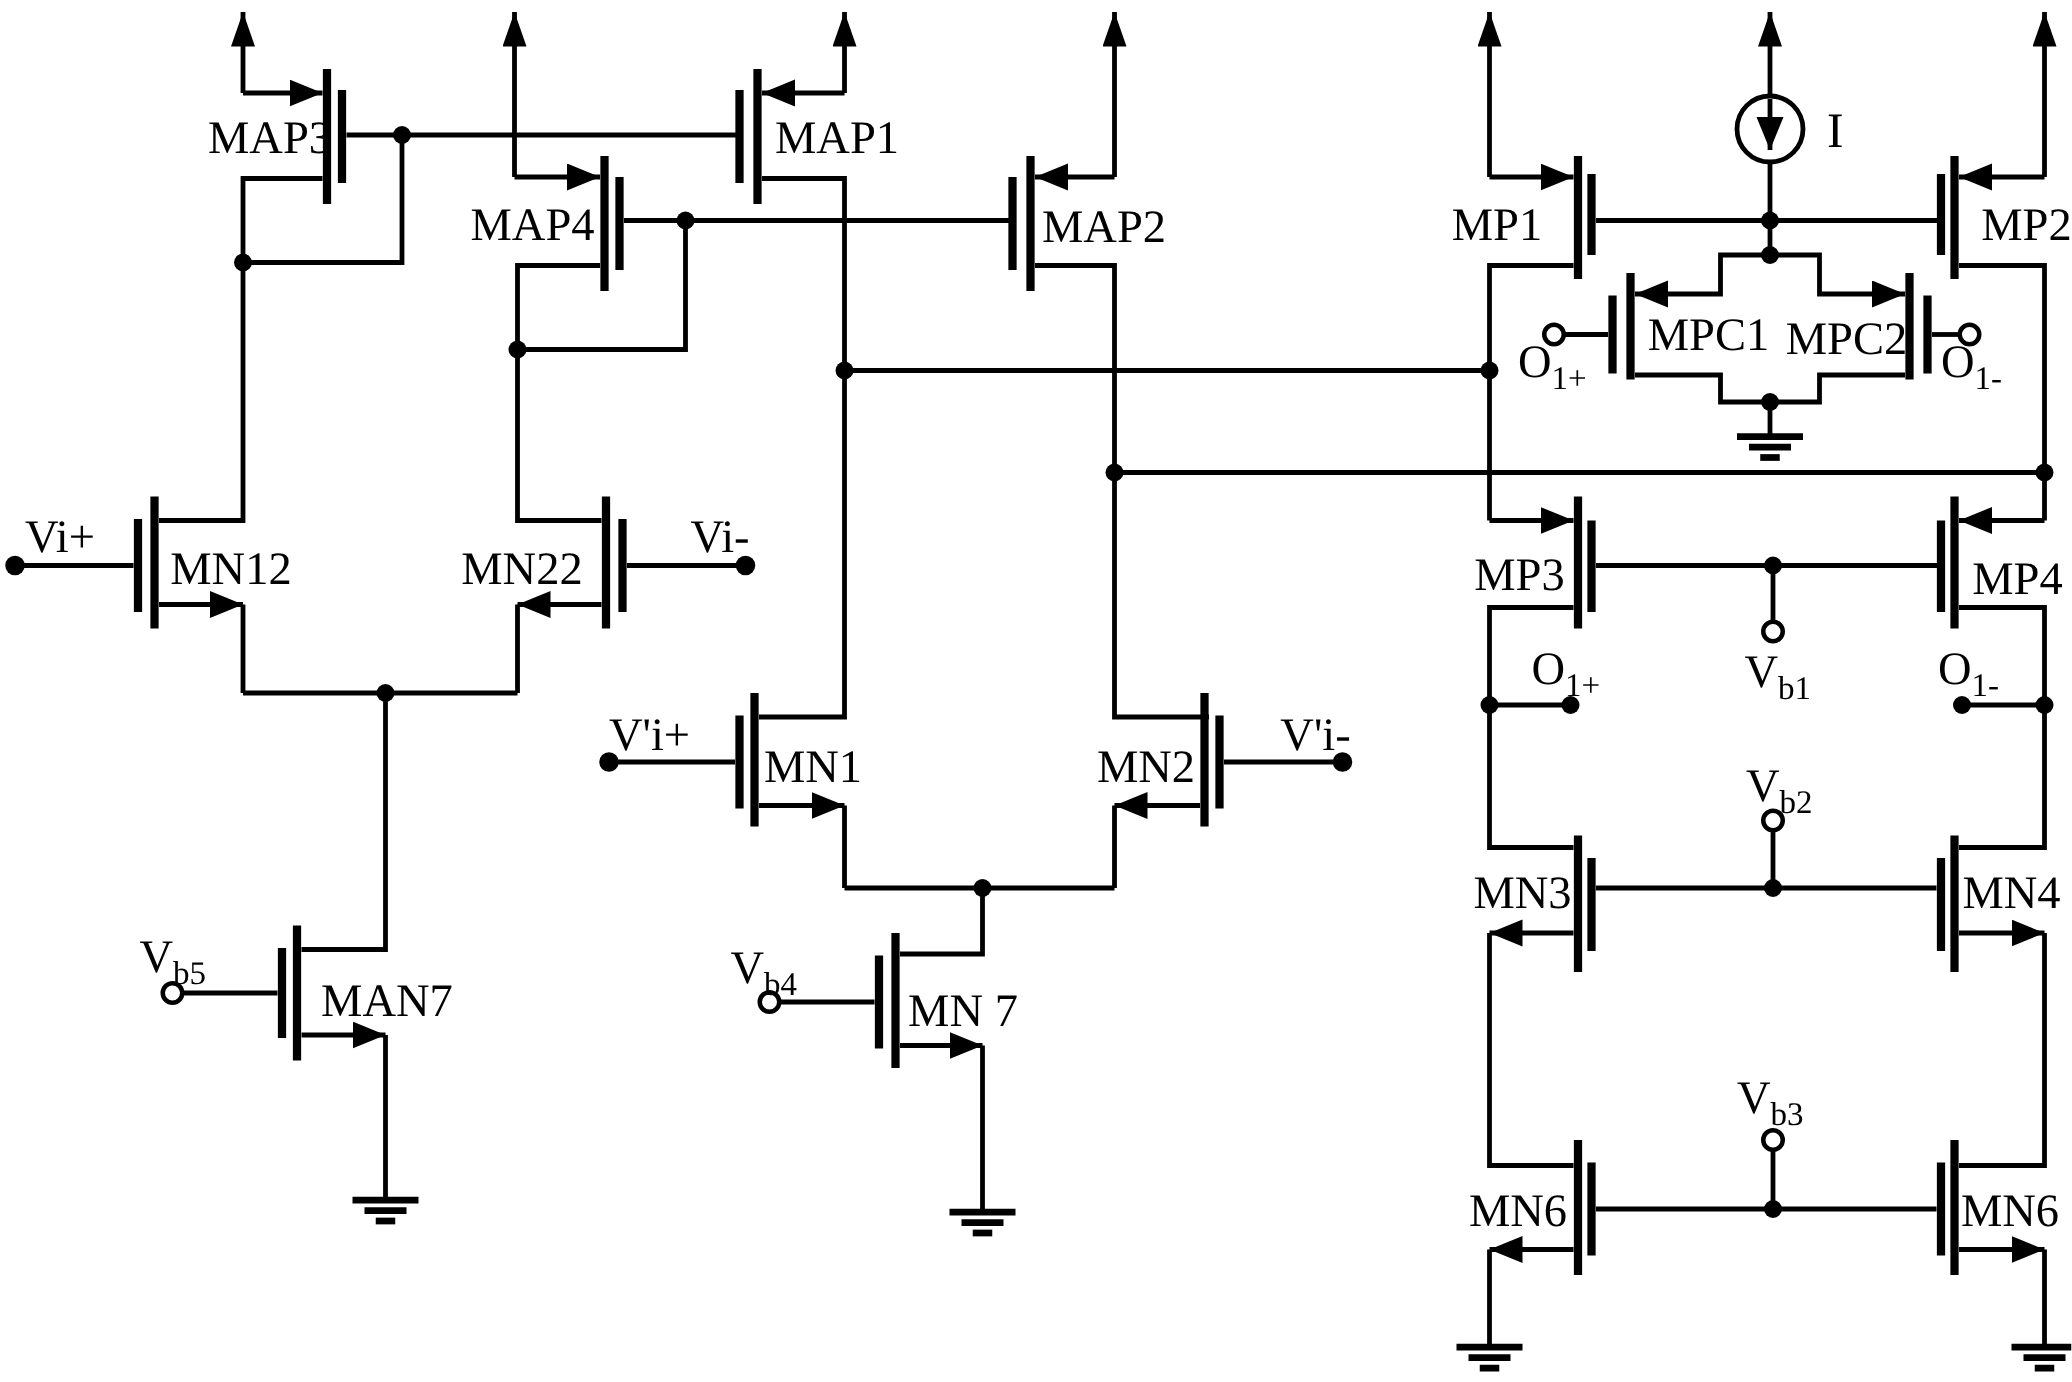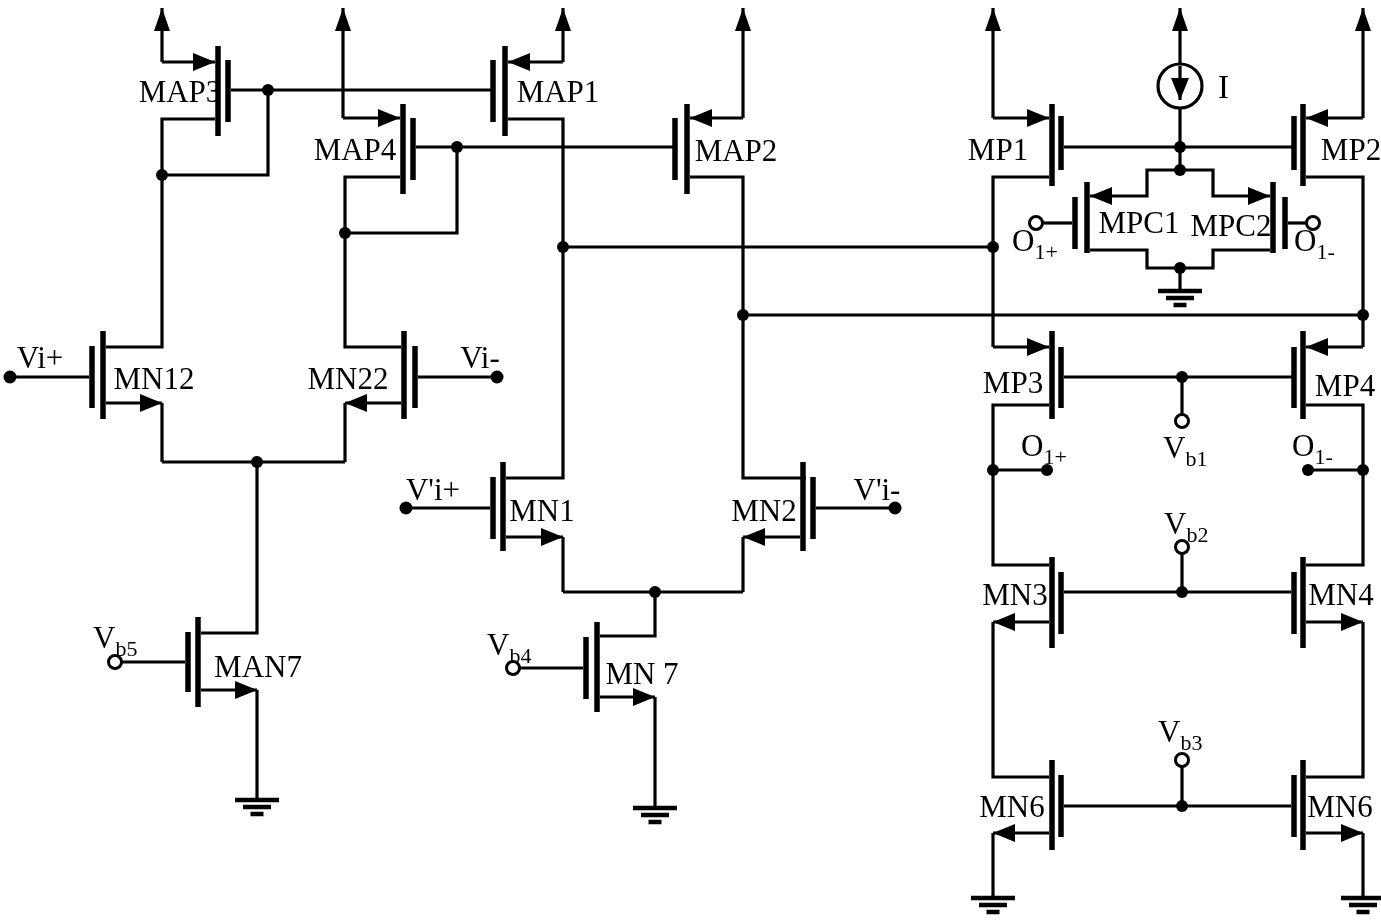--- a/index.html
+++ b/index.html
@@ -1,16 +1,16 @@
 <!DOCTYPE html>
 <html><head>
 <meta charset="utf-8">
 <style>
   html,body{margin:0;padding:0;background:#fff;}
-  .stage{width:1381px;height:921px;position:relative;background:#fff;overflow:hidden;}
+  .stage{width:1381px;height:921px;position:relative;background:#fff;overflow:hidden;border-radius:15px;}
   svg{display:block;}
   .wire path, .wire line{stroke:#000;stroke-width:3.2;fill:none;stroke-linejoin:miter;}
   .bars line{stroke:#000;stroke-width:5.5;fill:none;}
   .dot{fill:#000;stroke:none;}
   .term{fill:#fff;stroke:#000;stroke-width:3;}
   .cs-circle{fill:none;stroke:#000;stroke-width:3.2;}
   .gndline{stroke:#000;stroke-width:4.5;fill:none;}
   text{font-family:"Liberation Serif","DejaVu Serif",serif;font-size:31px;fill:#000;}
   .sub{font-size:22px;}
   .mid{text-anchor:middle;}

